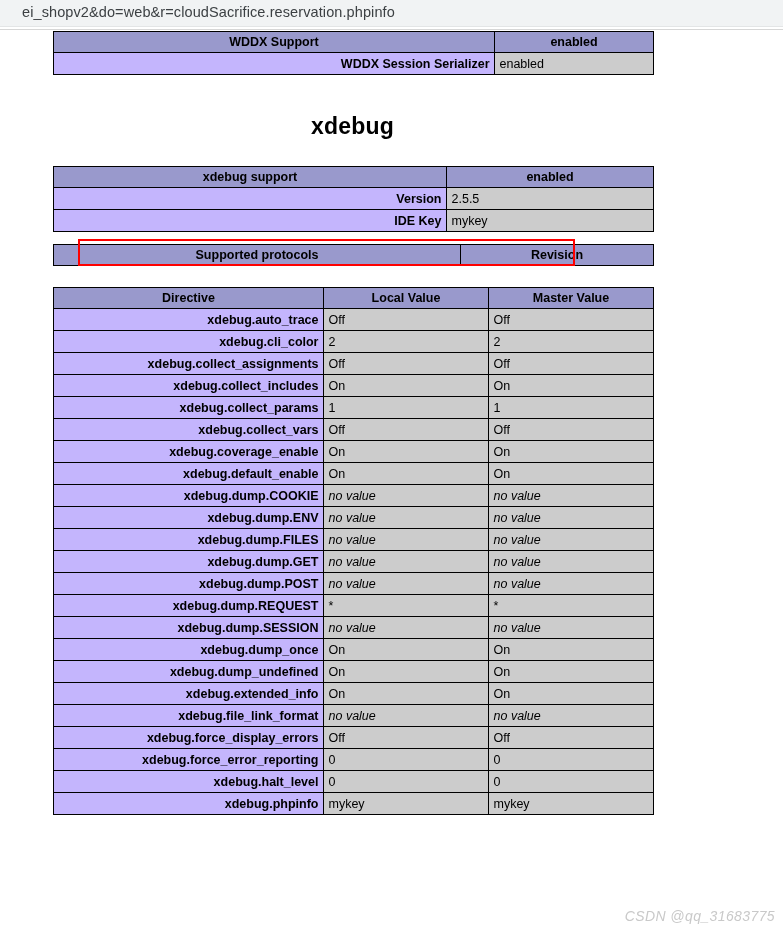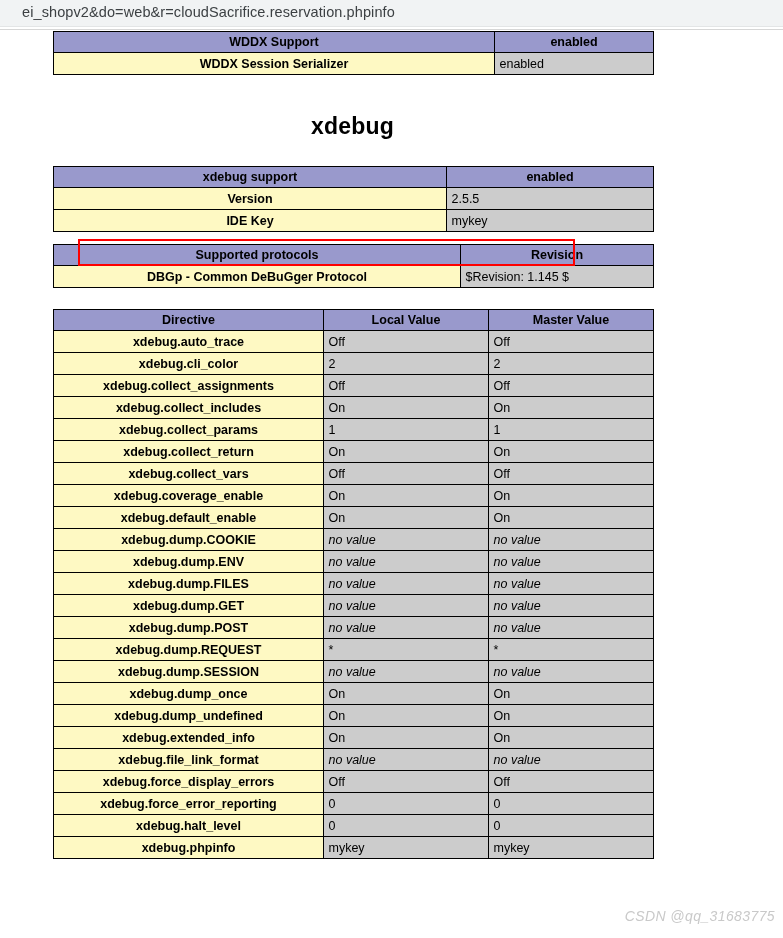--- a/index.html
+++ b/index.html
@@ -85,25 +85,25 @@
     white-space: nowrap;
   }
   .h { 
     background: #9999cc;
     font-weight: bold;
     text-align: center;
     color: #000000;
     height: 21px;
   }
   .e { 
-    background: #fef9c3;
+    background: #c4b5fd;
     font-weight: bold;
     color: #000000;
     height: 22px;
-    text-align: center;
+    text-align: right;
   }
   .v { 
     background: #cccccc;
     color: #000000;
     height: 22px;
     text-align: left;
     font-weight: normal;
   }
   .v i {
     font-style: italic;
@@ -211,24 +211,20 @@
     <table class="info">
       <colgroup>
           <col style="width:407px">
           <col style="width:193px">
         </colgroup>
       <tbody>
         <tr>
           <td class="h">Supported protocols</td>
           <td class="h">Revision</td>
         </tr>
-        <tr>
-          <td class="e">DBGp - Common DeBuGger Protocol</td>
-          <td class="v">$Revision: 1.145 $</td>
-        </tr>
       </tbody>
     </table>
 
     <div class="spacer-d"></div>
 
     <table class="info">
       <colgroup>
           <col style="width:270px">
           <col style="width:165px">
           <col style="width:165px">
@@ -259,25 +255,20 @@
             <td class="e">xdebug.collect_includes</td>
             <td class="v">On</td>
             <td class="v">On</td>
           </tr>
           <tr>
             <td class="e">xdebug.collect_params</td>
             <td class="v">1</td>
             <td class="v">1</td>
           </tr>
           <tr>
-            <td class="e">xdebug.collect_return</td>
-            <td class="v">On</td>
-            <td class="v">On</td>
-          </tr>
-          <tr>
             <td class="e">xdebug.collect_vars</td>
             <td class="v">Off</td>
             <td class="v">Off</td>
           </tr>
           <tr>
             <td class="e">xdebug.coverage_enable</td>
             <td class="v">On</td>
             <td class="v">On</td>
           </tr>
           <tr>

